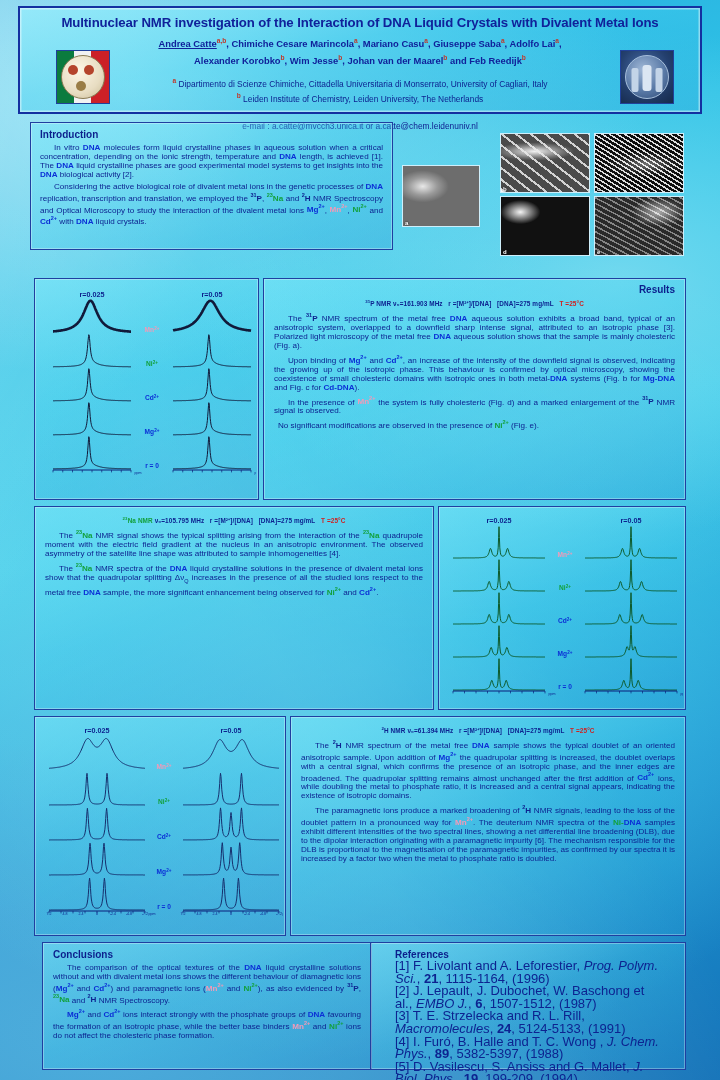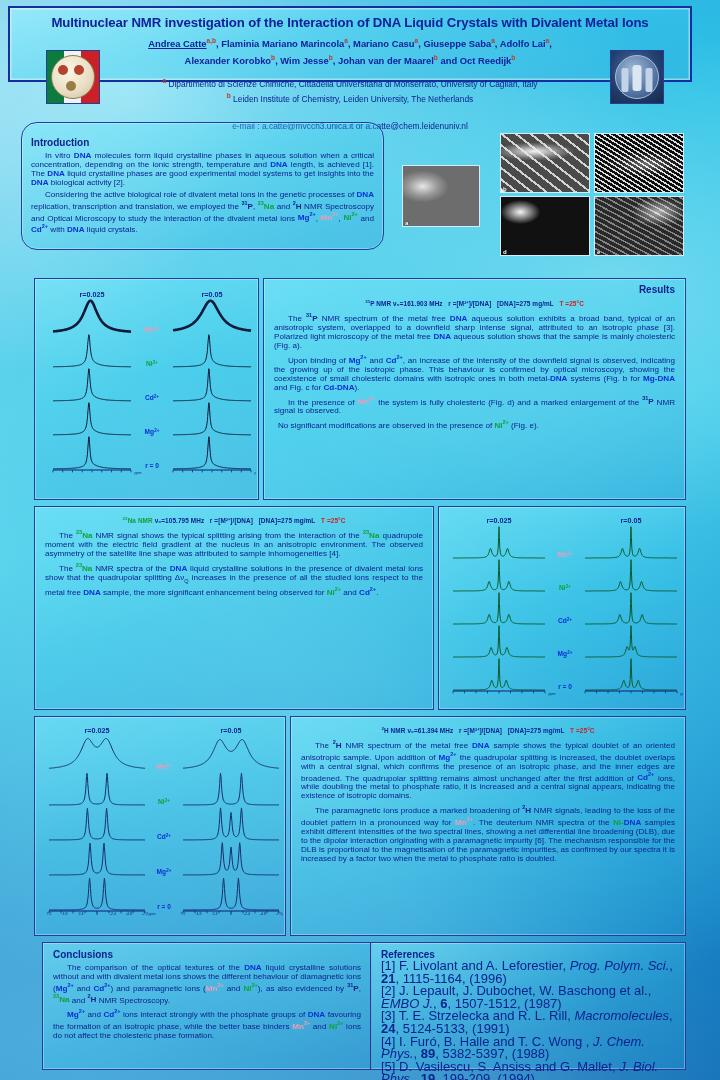--- a/index.html
+++ b/index.html
@@ -32,21 +32,21 @@
   .panel {
     position: absolute;
     border: 1.6px solid #1f3fa0;
     background:
       linear-gradient(160deg, rgba(120,232,250,.55) 0%, rgba(60,205,238,.30) 45%, rgba(30,150,210,.30) 100%);
     box-shadow: 0 0 0 1px rgba(255,255,255,.30) inset;
   }
 
   
   #header {
-    left: 8px; top: 6px; width: 684px; height: 76px;
+    left: 18px; top: 6px; width: 684px; height: 108px;
     border: 2px solid #1430a0;
     background:
       linear-gradient(170deg, rgba(150,238,252,.72) 0%, rgba(70,212,242,.45) 40%, rgba(36,168,220,.40) 100%);
     box-shadow: 0 0 0 1.5px rgba(255,255,255,.45) inset;
   }
   #header .title {
     text-align: center; font-weight: bold; font-size: 13.2px;
     color: #10219a; letter-spacing: -.1px; margin-top: 7px;
   }
   .authors {
@@ -164,40 +164,40 @@
 </style>
 </head>
 <body>
 
 <div class="poster">
 
   <div id="header" class="panel">
     <div class="title">Multinuclear NMR investigation of the Interaction of DNA Liquid Crystals with Divalent Metal Ions</div>
 
     <div class="authors">
-      <span class="u">Andrea Catte</span><sup>a,b</sup><span>, Flaminia Mariano Marincola</span><sup>a</sup><span>, Mariano Casu</span><sup>a</sup><span>, Giuseppe Saba</span><sup>a</sup><span>, Adolfo Lai</span><sup>a</sup><span>,</span>
+      <span class="u">Andrea Catte</span><sup>a,b</sup><span>, Chimiche Cesare Marincola</span><sup>a</sup><span>, Mariano Casu</span><sup>a</sup><span>, Giuseppe Saba</span><sup>a</sup><span>, Adolfo Lai</span><sup>a</sup><span>,</span>
       <br>
-      <span>Alexander Korobko</span><sup>b</sup><span>, Wim Jesse</span><sup>b</sup><span>, Johan van der Maarel</span><sup>b</sup><span> and Oct Reedijk</span><sup>b</sup>
+      <span>Alexander Korobko</span><sup>b</sup><span>, Wim Jesse</span><sup>b</sup><span>, Johan van der Maarel</span><sup>b</sup><span> and Feb Reedijk</span><sup>b</sup>
     </div>
 
     <div class="affil">
       <sup>a</sup><span> Dipartimento di Scienze Chimiche, Cittadella Universitaria di Monserrato, University of Cagliari, Italy</span><br>
       <sup>b</sup><span> Leiden Institute of Chemistry, Leiden University, The Netherlands</span>
     </div>
     <div class="email">e-mail : a.catte@mvcch3.unica.it or a.catte@chem.leidenuniv.nl</div>
 
     <div class="logo" id="logo-cagliari">
         <div class="seal"></div>
       </div>
     <div class="logo" id="logo-leiden">
         <div class="seal"></div>
       </div>
   </div>
 
-  <div class="panel" id="intro" style="left:21px; top:122px; width:363px; height:128px; padding:14px 9px;border-radius:16px;">
+  <div class="panel" id="intro" style="left:30px; top:122px; width:363px; height:128px; padding:6px 9px;">
     <div class="sec-title">Introduction</div>
     <div class="body-txt">
       <p>In vitro <span class="dna">DNA</span> molecules form liquid crystalline phases in aqueous solution when a critical concentration, depending on the ionic strength, temperature and <span class="dna">DNA</span> length, is achieved [1]. The <span class="dna">DNA</span> liquid crystalline phases are good experimental model systems to get insights into the <span class="dna">DNA</span> biological activity [2].</p>
       <p>Considering the active biological role of divalent metal ions in the genetic processes of <span class="dna">DNA</span> replication, transcription and translation, we employed the <span class="p31"><sup>31</sup>P</span>, <span class="na"><sup>23</sup>Na</span> and <span class="p31"><sup>2</sup>H</span> NMR Spectroscopy and Optical Microscopy to study the interaction of the divalent metal ions <span class="mg">Mg<sup>2+</sup></span>, <span class="mn">Mn<sup>2+</sup></span>, <span class="ni">Ni<sup>2+</sup></span> and <span class="cd">Cd<sup>2+</sup></span> with <span class="dna">DNA</span> liquid crystals.</p>
     </div>
   </div>
 
   <div class="micro m-a" style="left:402px; top:165px; width:78px; height:62px;">
     <span class="cap">a</span>
   </div>
@@ -418,21 +418,21 @@
   </div>
 
   <div class="panel" id="concl" style="left:42px; top:942px; width:330px; height:128px; padding:6px 10px;">
     <div class="sec-title">Conclusions</div>
     <div class="body-txt">
       <p>The comparison of the optical textures of the <span class="dna">DNA</span> liquid crystalline solutions without and with divalent metal ions shows the different behaviour of diamagnetic  ions (<span class="mg">Mg<sup>2+</sup></span> and <span class="cd">Cd<sup>2+</sup></span>) and paramagnetic ions (<span class="mn">Mn<sup>2+</sup></span> and <span class="ni">Ni<sup>2+</sup></span>), as also evidenced by <span class="p31"><sup>31</sup>P</span>, <span class="na"><sup>23</sup>Na</span> and <span class="p31"><sup>2</sup>H</span> NMR Spectroscopy.</p>
       <p><span class="mg">Mg<sup>2+</sup></span> and <span class="cd">Cd<sup>2+</sup></span> ions interact strongly with the phosphate groups of <span class="dna">DNA</span> favouring the formation of an isotropic phase, while the better base binders <span class="mn">Mn<sup>2+</sup></span> and <span class="ni">Ni<sup>2+</sup></span> ions do not affect the cholesteric phase formation.</p>
     </div>
   </div>
 
-  <div class="panel" id="refs" style="left:370px; top:942px; width:316px; height:128px; padding:6px 10px;">
+  <div class="panel" id="refs" style="left:370px; top:942px; width:316px; height:128px; padding:6px 24px;">
     <div class="sec-title">References</div>
     <div class="refs" id="ref-list">
         <div>[1] F. Livolant and A. Leforestier, <span class="it">Prog. Polym. Sci.</span>, <span class="bd">21</span>, 1115-1164, (1996)</div>
         <div>[2] J. Lepault, J. Dubochet, W. Baschong et al., <span class="it">EMBO J.</span>, <span class="bd">6</span>, 1507-1512, (1987)</div>
         <div>[3] T. E. Strzelecka and R. L. Rill, <span class="it">Macromolecules</span>, <span class="bd">24</span>, 5124-5133, (1991)</div>
         <div>[4] I. Furó, B. Halle and T. C. Wong , <span class="it">J. Chem. Phys.</span>, <span class="bd">89</span>, 5382-5397, (1988)</div>
         <div>[5] D. Vasilescu, S. Ansiss and G. Mallet, <span class="it">J. Biol. Phys.</span>, <span class="bd">19</span>, 199-209, (1994)</div>
         <div>[6] D. Petit, J. P. Korb, A. Delville, J. Grandjean and P. Laszlo, <span class="it">J. Magn. Reson.</span>, <span class="bd">96</span>, 252-279, (1992)</div>
       </div>
   </div>

